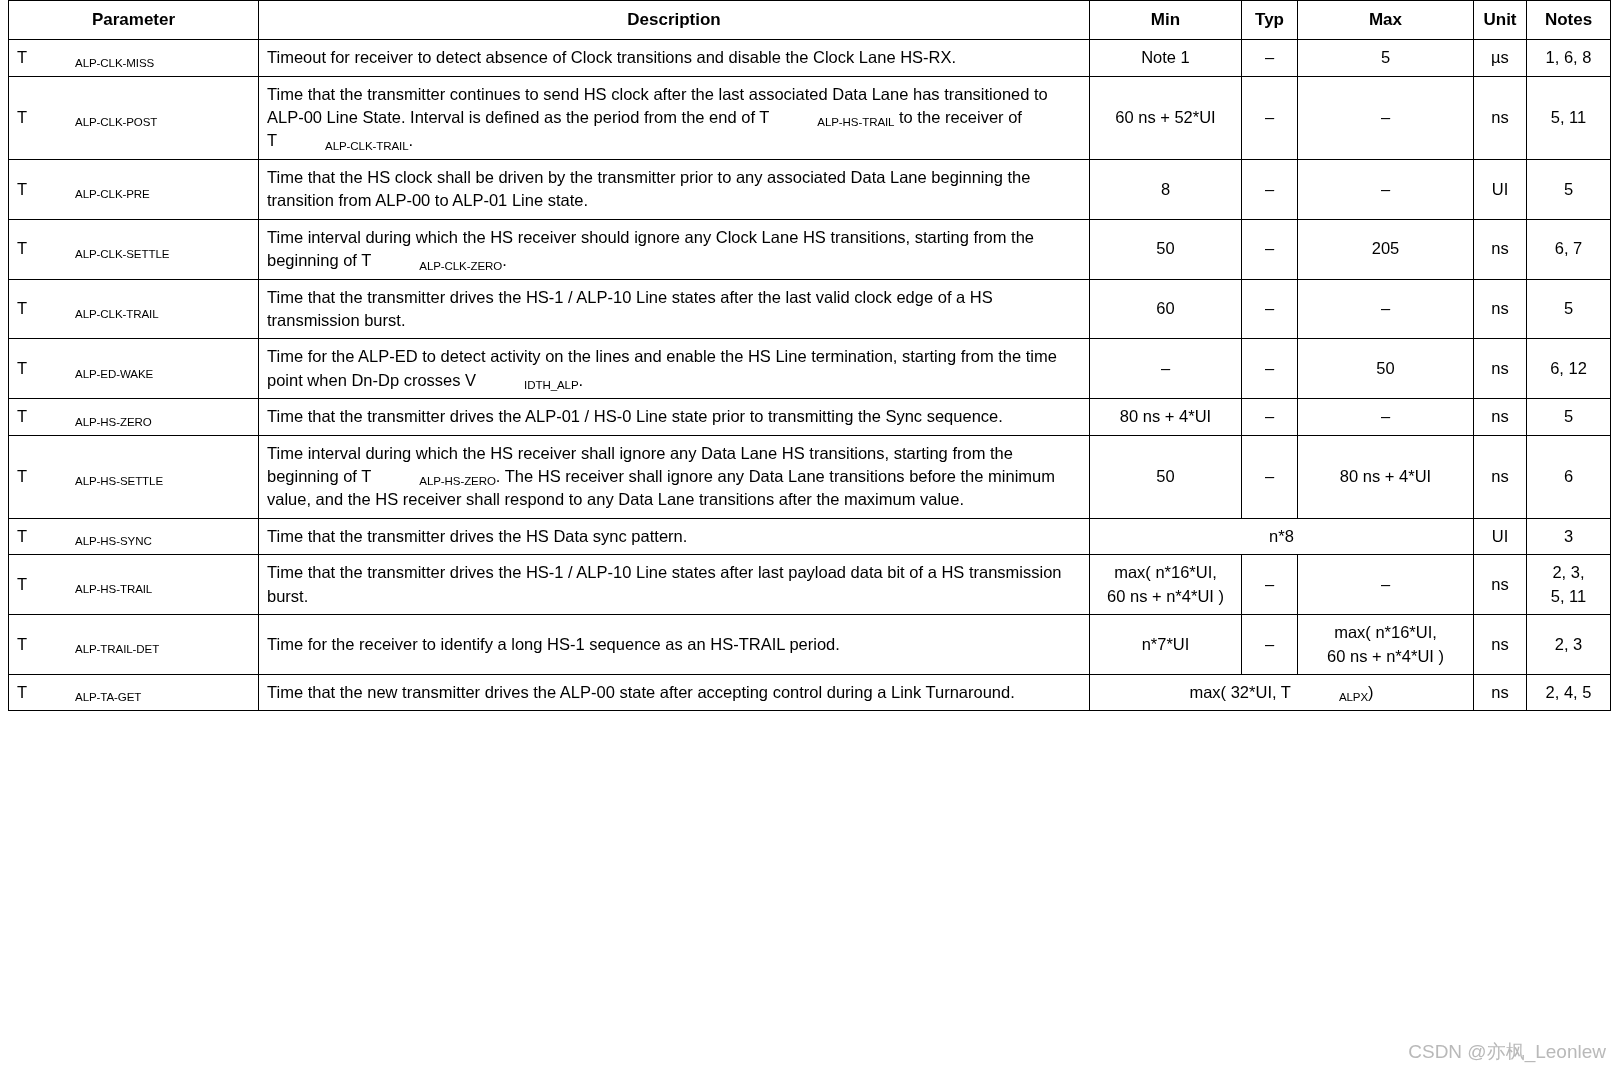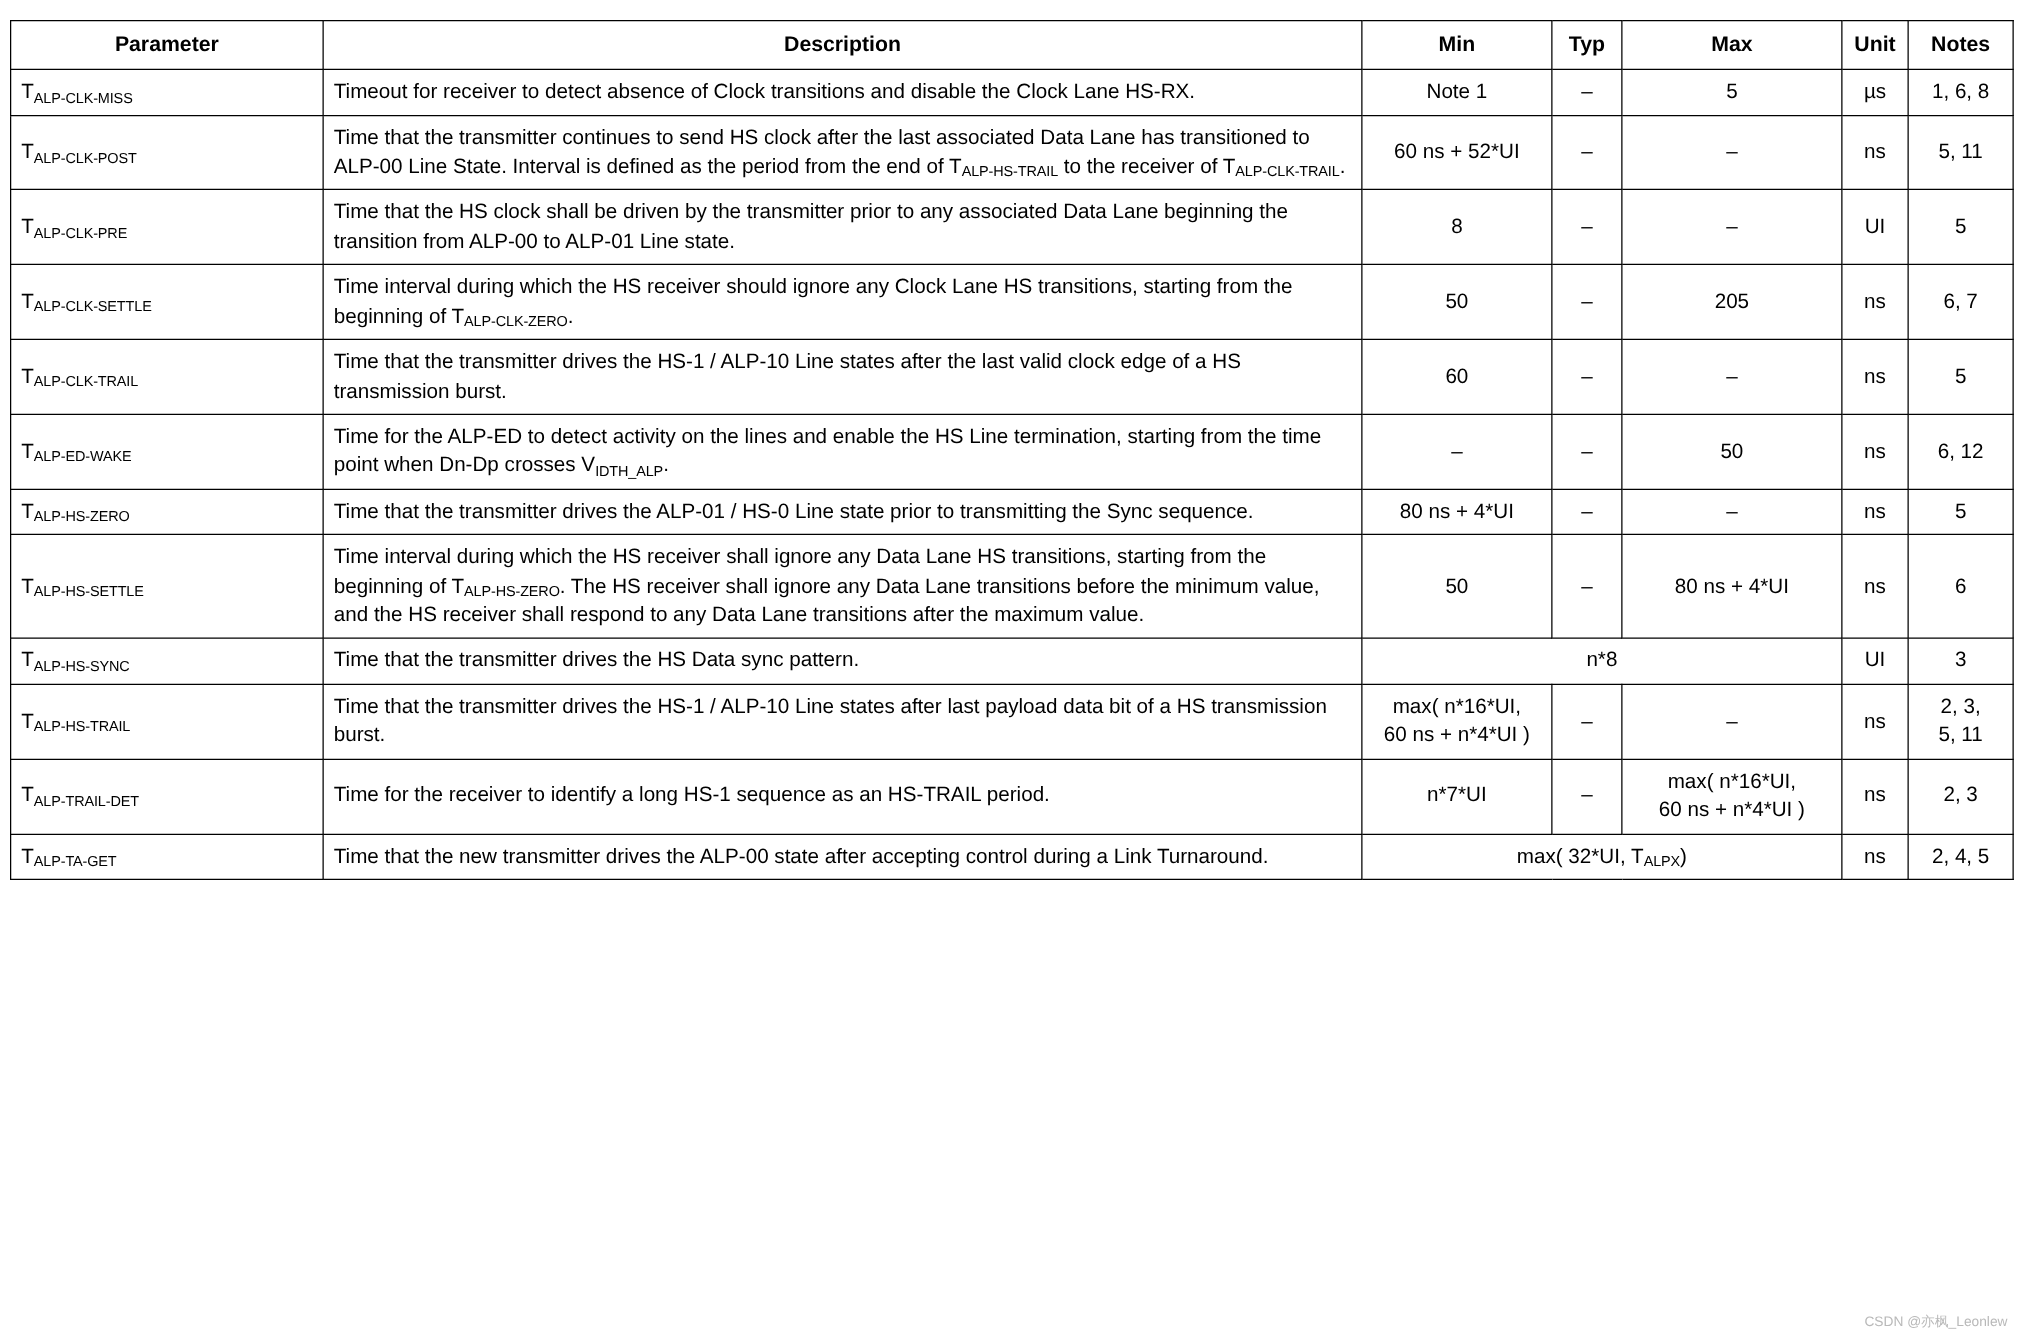--- a/index.html
+++ b/index.html
@@ -12,21 +12,21 @@
     height: 1073px;
     font-family: "Liberation Sans", sans-serif;
     color: #000000;
     overflow: hidden;
   }
   #sheet {
     position: relative;
     width: 1616px;
     height: 1073px;
     box-sizing: border-box;
-    padding: 16px 6px 6px 8px;
+    padding: 0 6px 6px 8px;
   }
   table.spec {
     border-collapse: collapse;
     width: 1602px;
     table-layout: fixed;
     background: #fff;
   }
   table.spec th, table.spec td {
     border: 1.6px solid #000;
     padding: 6px 8px;
@@ -69,28 +69,29 @@
   }
   td.span3 {
     text-align: center;
   }
   sub {
     font-size: 0.70em;
     vertical-align: baseline;
     position: relative;
     top: 0.30em;
     letter-spacing: -0.1px;
+    margin-left: 48px;
   }
   .bi { font-weight: bold; font-style: italic; }
 
   .watermark {
     position: absolute;
     right: 10px;
     bottom: 8px;
-    font-size: 11px;
+    font-size: 19px;
     color: #b9b9b9;
     font-family: "Liberation Sans", sans-serif;
     white-space: nowrap;
     pointer-events: none;
   }
 </style>
 </head>
 <body>
 
 <div id="sheet">

